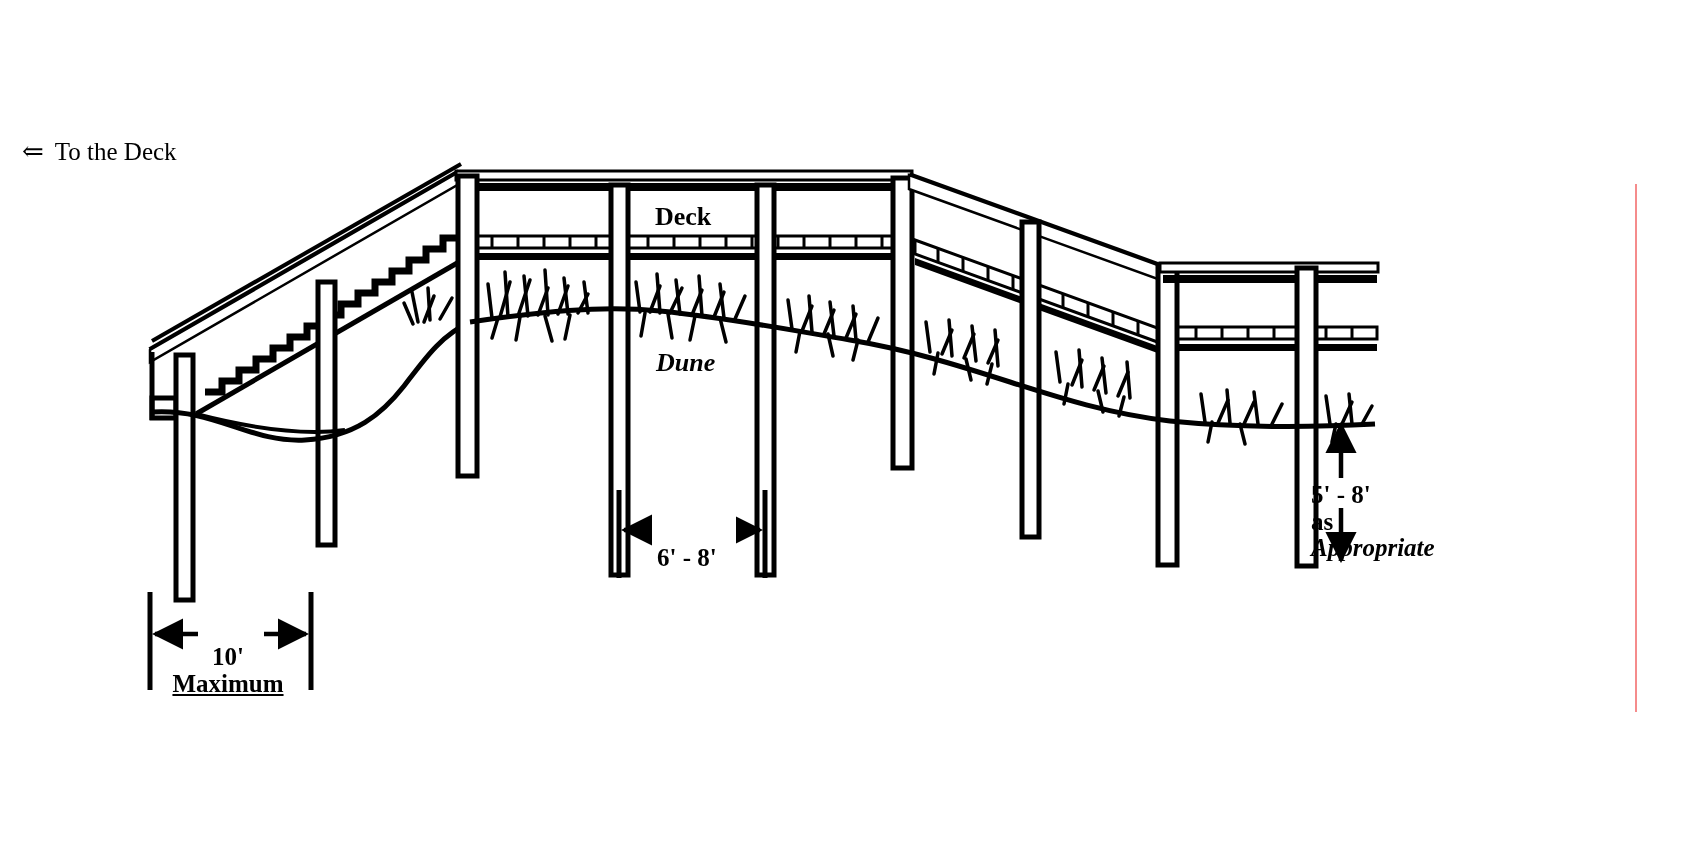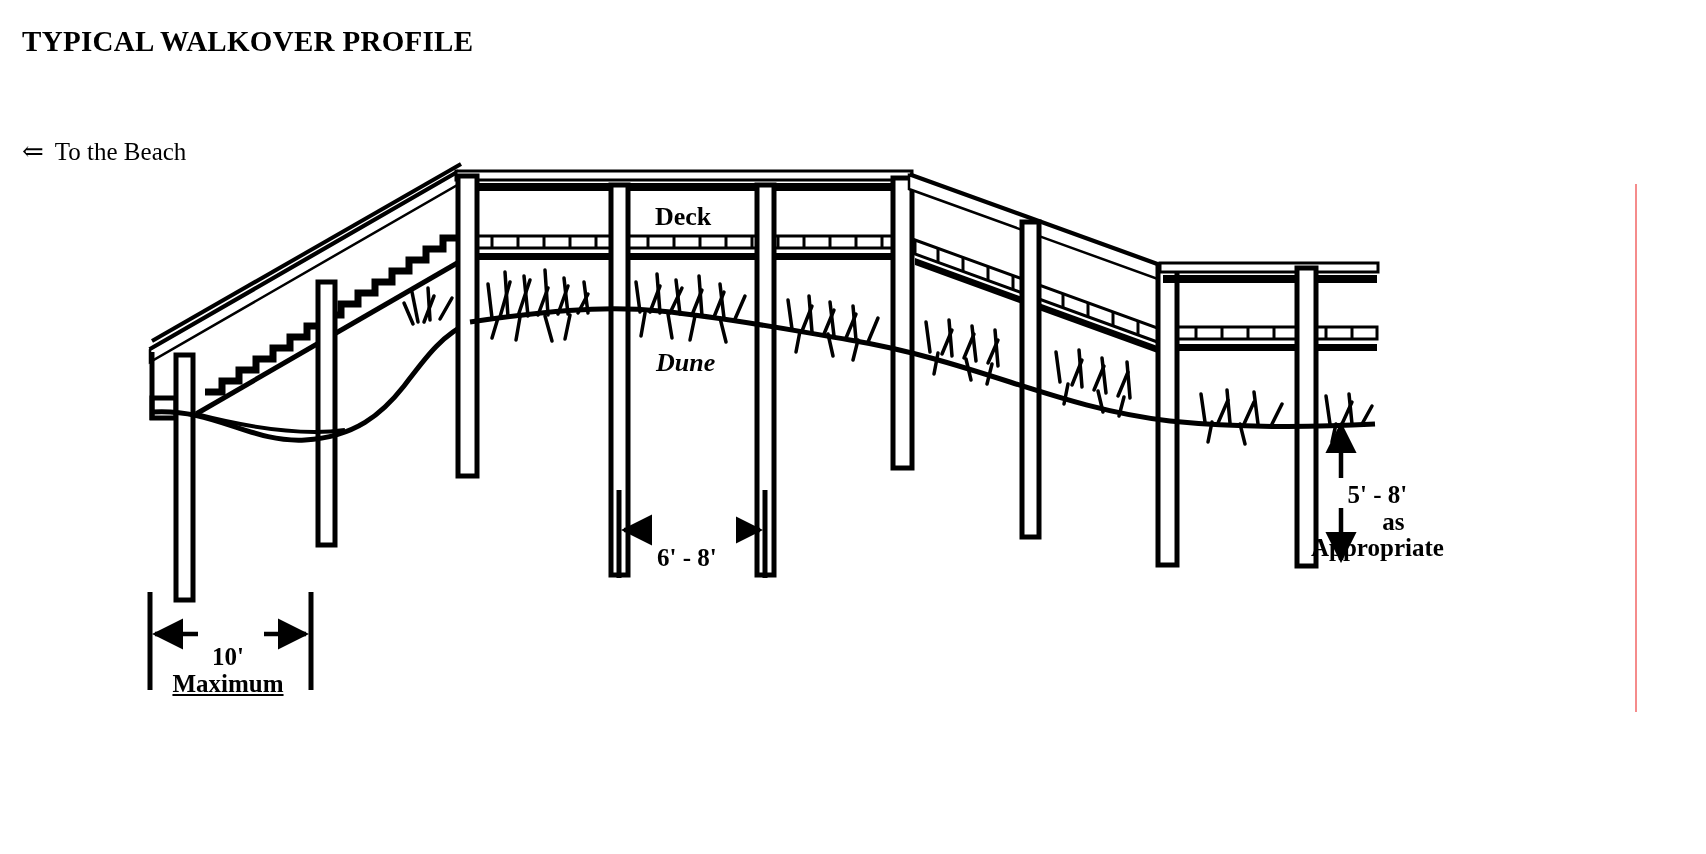--- a/index.html
+++ b/index.html
@@ -51,21 +51,20 @@
     width: 1706px;
     height: 854px;
   }
   .diagram-label {
     position: absolute;
     font-family: "Liberation Serif", "DejaVu Serif", serif;
     font-weight: bold;
     color: #000;
     white-space: nowrap;
     line-height: 1.06;
-    text-align: center;
   }
   #label-deck {
     left: 655px;
     top: 203px;
     font-size: 26px;
   }
   #label-dune {
     left: 656px;
     top: 349px;
     font-size: 26px;
@@ -101,25 +100,24 @@
     display: block;
     width: 280px;
     margin-left: -45px;
   }
 </style>
 </head>
 <body>
 
 <div id="page-root">
 
-  <div class="page-title">TYPICAL WALKOVER PROFILE</div>
 
   <div class="beach-note">
     <span class="beach-arrow">⇐</span>
-    <span>To the Beach</span>
+    <span>To the Deck</span>
   </div>
 
   <svg id="diagram-canvas" viewBox="0 0 1706 854">
 
     <defs>
       <marker id="arrowLeft" viewBox="0 0 10 10" refX="9" refY="5" markerWidth="7" markerHeight="7" orient="auto-start-reverse">
         <path d="M 0 0 L 10 5 L 0 10 z" fill="#000"></path>
       </marker>
       <marker id="arrowRight" viewBox="0 0 10 10" refX="9" refY="5" markerWidth="7" markerHeight="7" orient="auto">
         <path d="M 0 0 L 10 5 L 0 10 z" fill="#000"></path>
@@ -354,22 +352,22 @@
   </svg>
 
   <div class="diagram-label" id="label-deck">Deck</div>
 
   <div class="diagram-label" id="label-dune">Dune</div>
 
   <div class="diagram-label" id="label-span">6' - 8'</div>
 
   <div class="diagram-label" id="label-clearance">
     <span style="display:block;">5' - 8'</span>
-    <span style="display:block;margin-left:32px;">as</span>
-    <span style="display:block;">Appropriate</span>
+    <span style="display:block;">as</span>
+    <span style="display:block;font-style:italic;">Appropriate</span>
   </div>
 
   <div class="diagram-label" id="label-setback">
     <span class="setback-value">10'</span>
     <span class="setback-line2">Maximum</span>
   </div>
 
 </div>
 
 </body></html>

